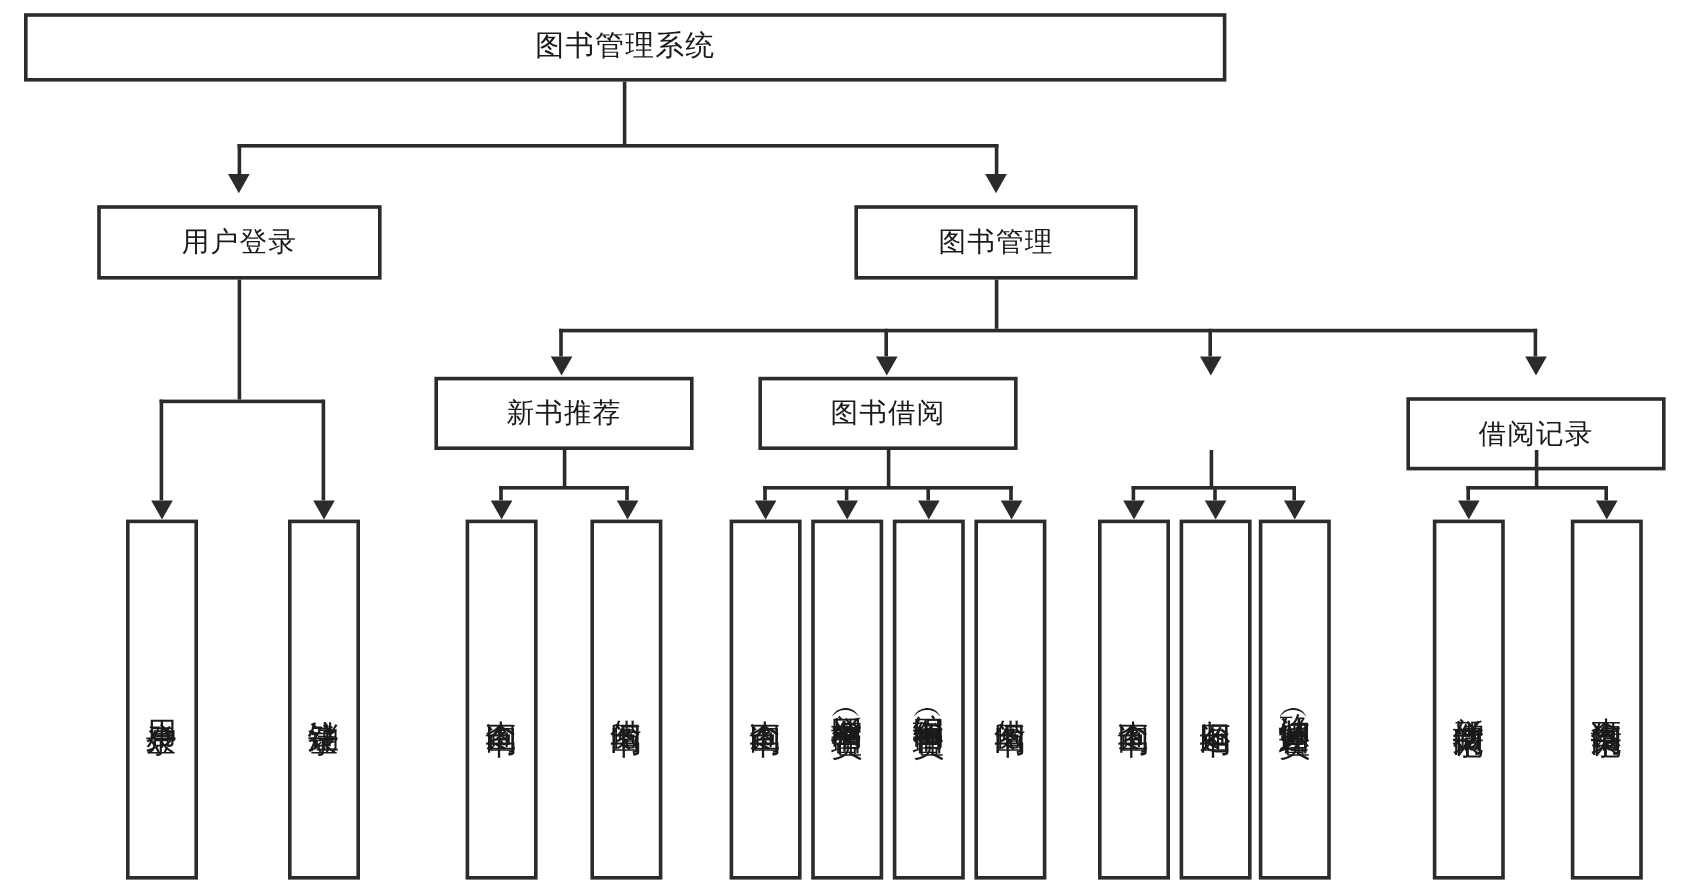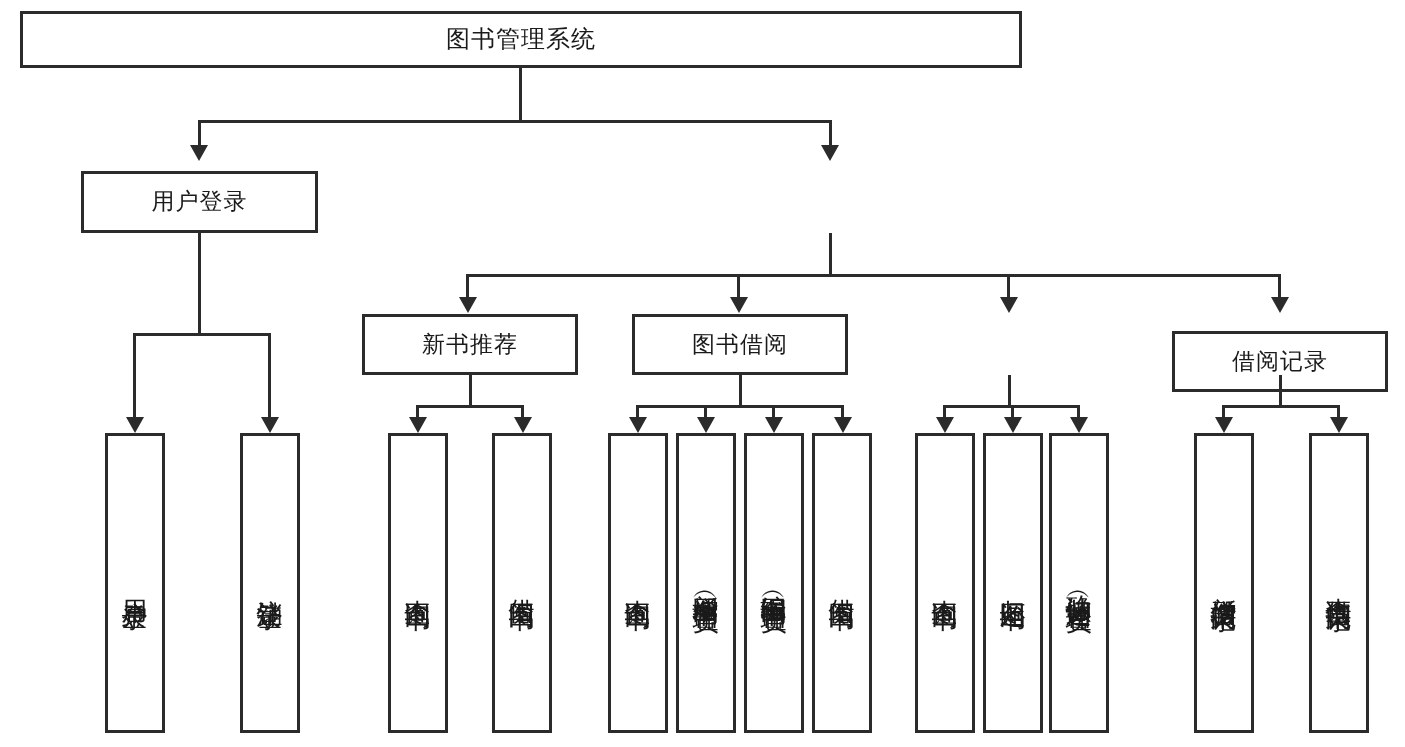--- a/index.html
+++ b/index.html
@@ -97,20 +97,23 @@
   <div class="hline" style="left:198px; top:120px; width:634px;"></div>
   <div class="vline" style="left:198px; top:120px; height:25px;"></div>
   <div class="vline" style="left:829px; top:120px; height:25px;"></div>
   <div class="arrow" style="left:190px; top:145px;"></div>
   <div class="arrow" style="left:821px; top:145px;"></div>
 
   <div class="node h" style="left:81px; top:171px; width:237px; height:62px;">
     <span class="lbl">用户登录</span>
   </div>
 
+  <div class="node h" style="left:712px; top:171px; width:236px; height:62px;">
+    <span class="lbl">图书管理</span>
+  </div>
 
   <div class="vline" style="left:198px; top:233px; height:100px;"></div>
   <div class="hline" style="left:133px; top:333px; width:137px;"></div>
   <div class="vline" style="left:133px; top:333px; height:84px;"></div>
   <div class="vline" style="left:268px; top:333px; height:84px;"></div>
   <div class="arrow" style="left:126px; top:417px;"></div>
   <div class="arrow" style="left:261px; top:417px;"></div>
 
   <div class="vline" style="left:829px; top:233px; height:41px;"></div>
   <div class="hline" style="left:466px; top:274px; width:815px;"></div>

